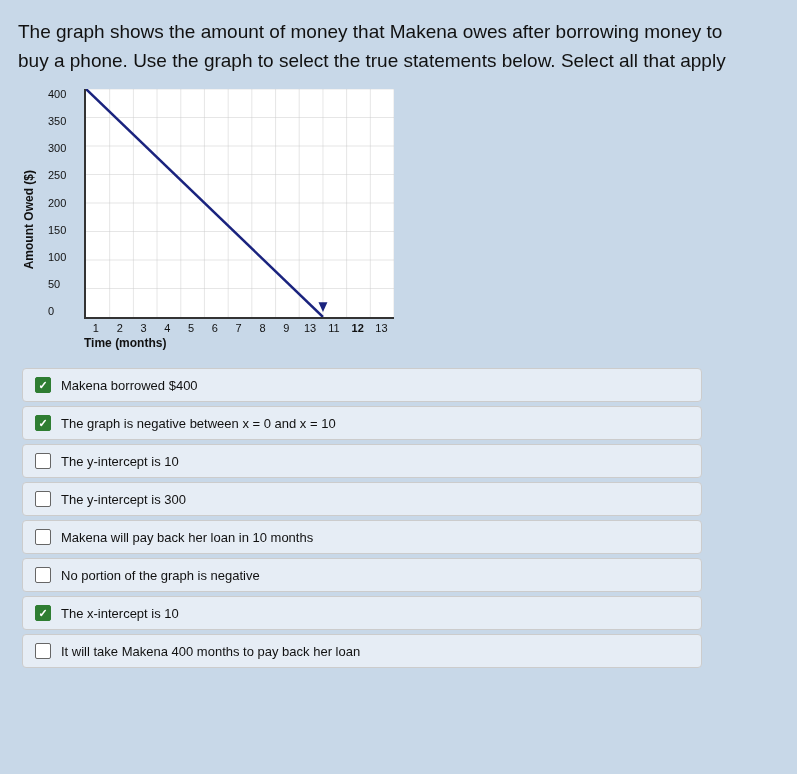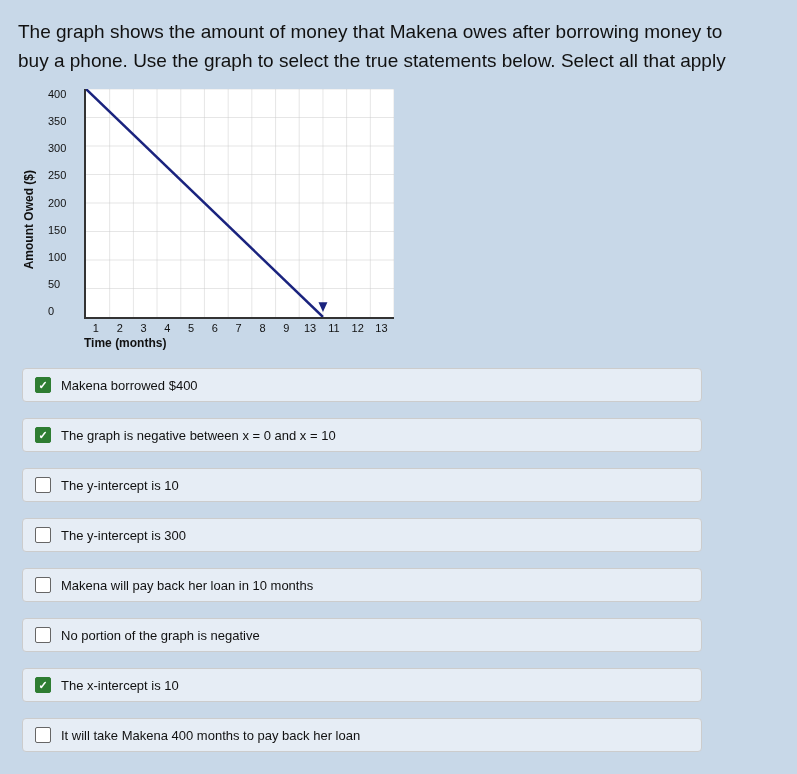--- a/index.html
+++ b/index.html
@@ -66,21 +66,21 @@
       position: absolute;
       top: 0; left: 0;
       width: 100%;
       height: 100%;
     }
 
     
     .options-list {
       display: flex;
       flex-direction: column;
-      gap: 16px;
+      gap: 4px;
       margin-left: 4px;
     }
     .option-item {
       display: flex;
       align-items: center;
       background: rgba(255,255,255,0.55);
       border: 1px solid #ccc;
       border-radius: 4px;
       padding: 7px 12px;
       min-height: 34px;
@@ -173,21 +173,21 @@
           <div style="width:23.8px; text-align:center; font-size:11px;">2</div>
           <div style="width:23.8px; text-align:center; font-size:11px;">3</div>
           <div style="width:23.8px; text-align:center; font-size:11px;">4</div>
           <div style="width:23.8px; text-align:center; font-size:11px;">5</div>
           <div style="width:23.8px; text-align:center; font-size:11px;">6</div>
           <div style="width:23.8px; text-align:center; font-size:11px;">7</div>
           <div style="width:23.8px; text-align:center; font-size:11px;">8</div>
           <div style="width:23.8px; text-align:center; font-size:11px;">9</div>
           <div style="width:23.8px; text-align:center; font-size:11px;">13</div>
           <div style="width:23.8px; text-align:center; font-size:11px;">11</div>
-          <div style="width:23.8px; text-align:center; font-size:11px;">12</div>
+          <div style="width:23.8px; text-align:center; font-size:11px;font-weight:bold;">12</div>
           <div style="width:23.8px; text-align:center; font-size:11px;">13</div>
         </div>
         <div style="font-size:12px; font-weight:bold; margin-top:2px;">Time (months)</div>
       </div>
     </div>
   </div>
 </div>
 
 <div class="options-list">
   <div class="option-item">

